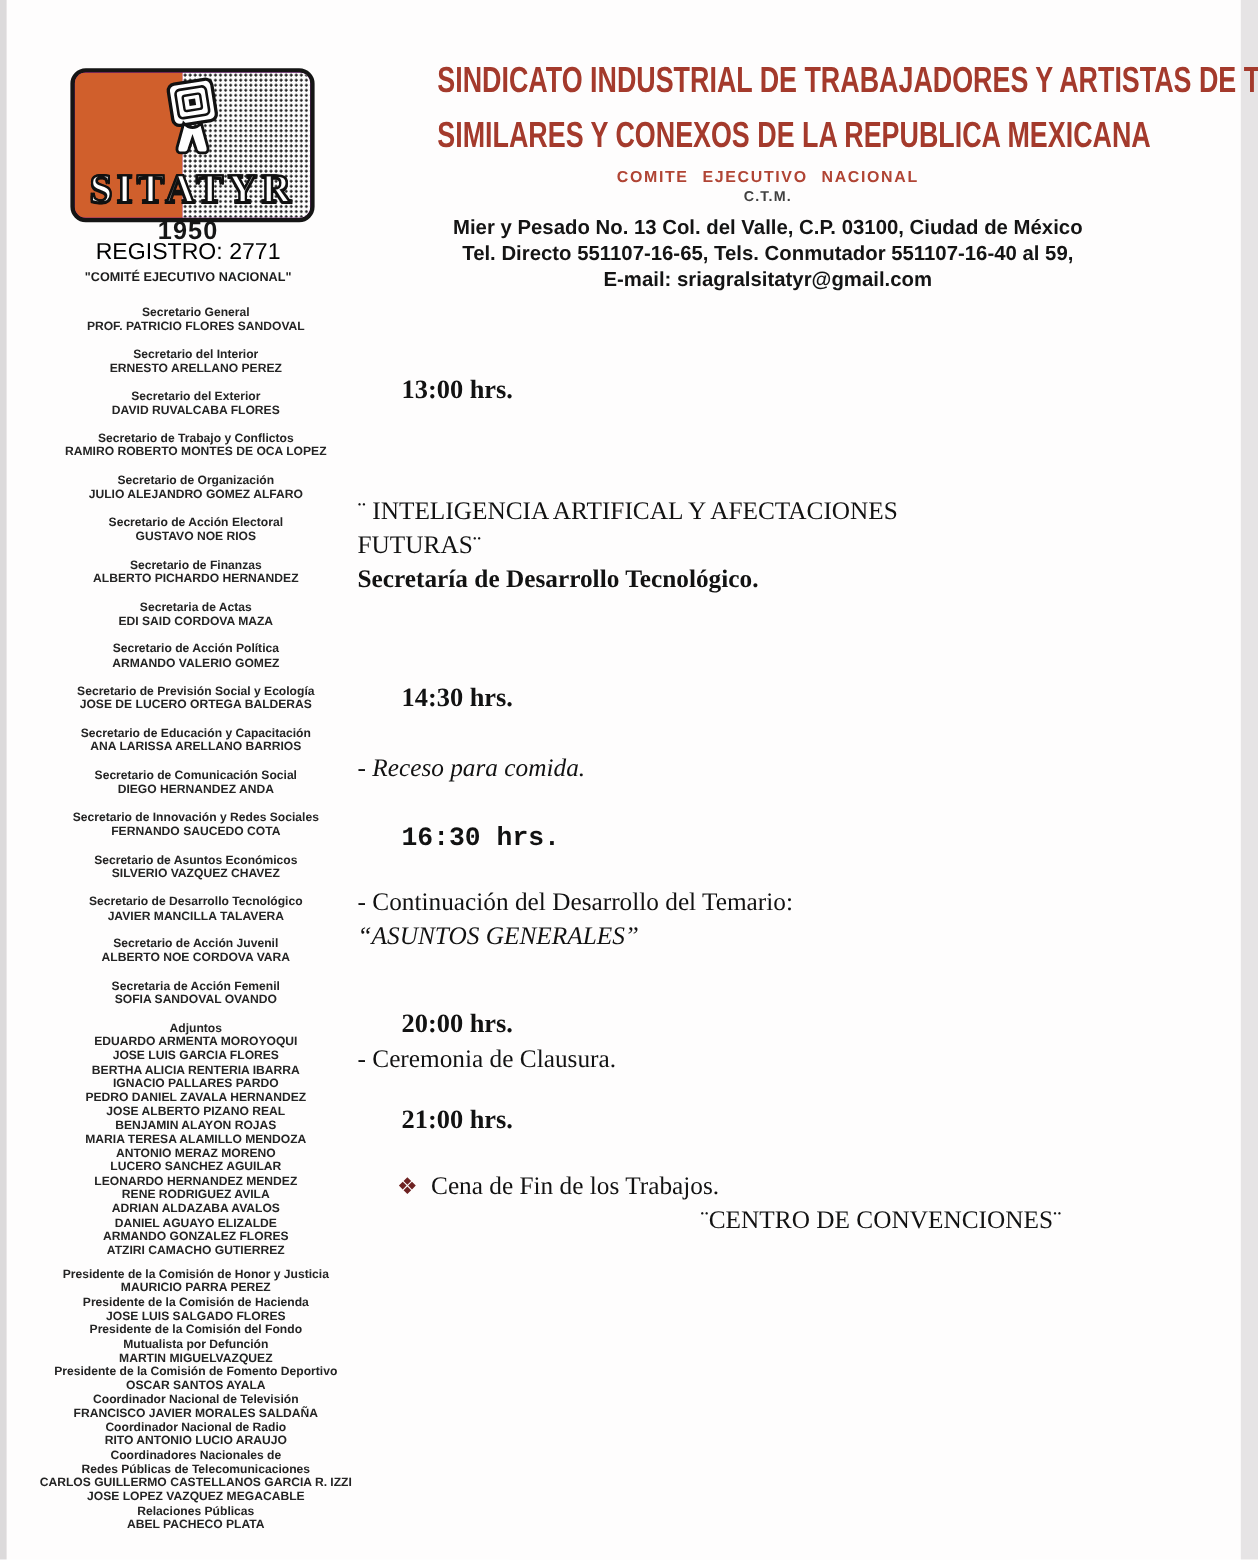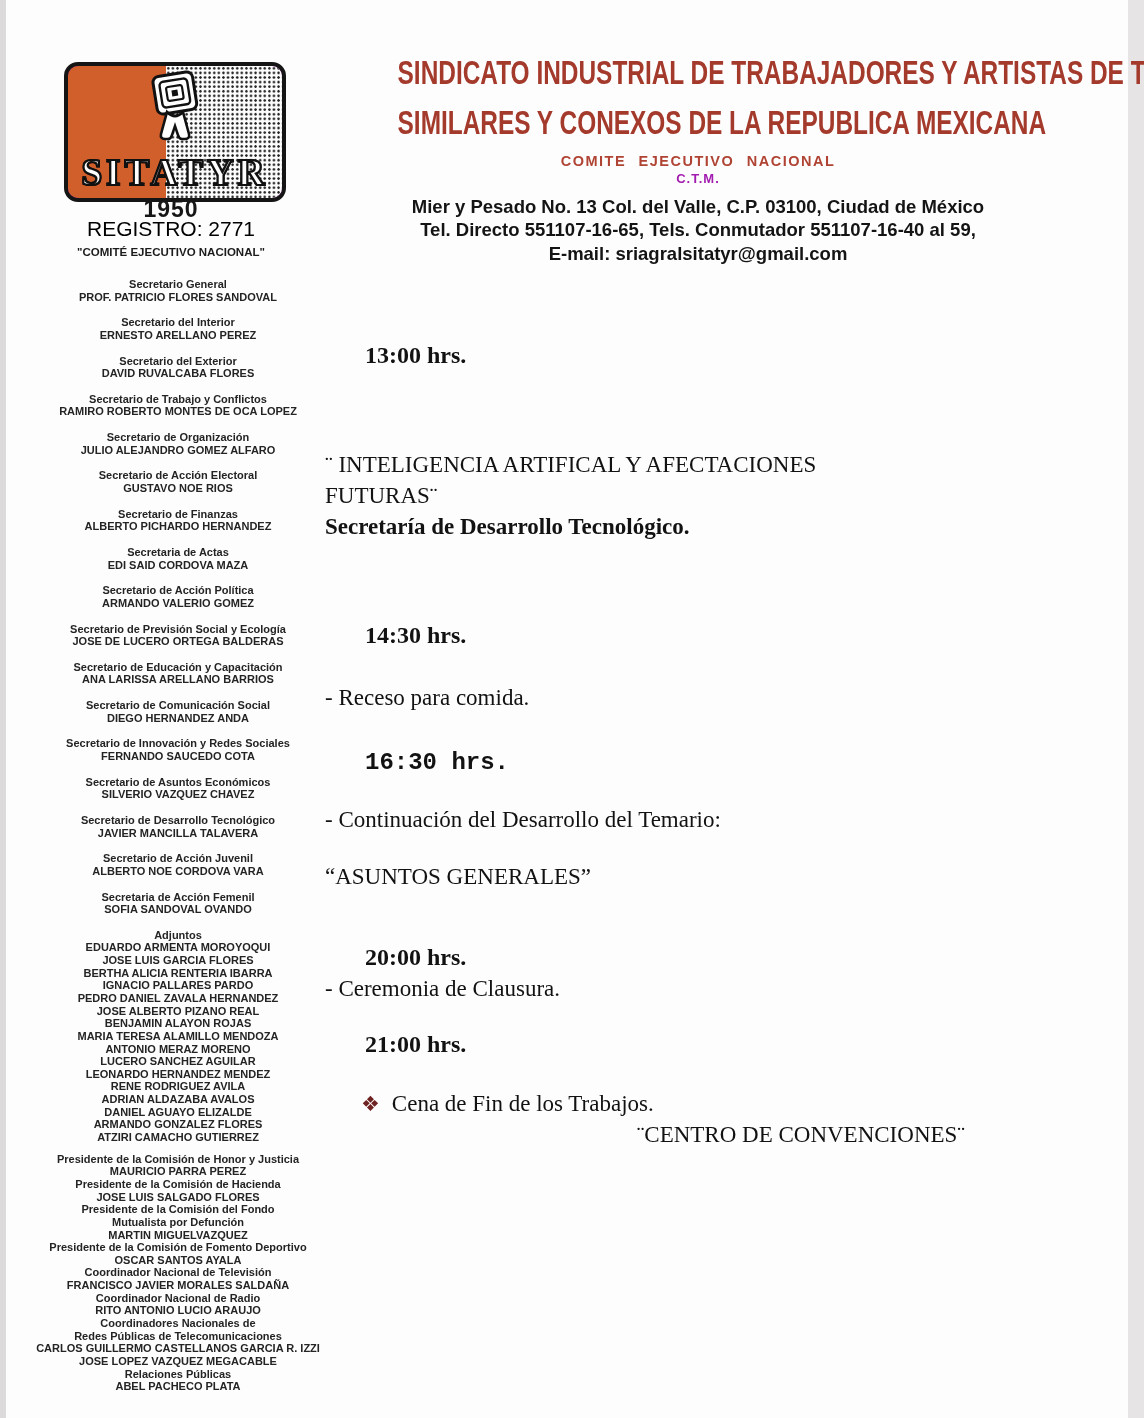--- a/index.html
+++ b/index.html
@@ -26,21 +26,21 @@
              font-size:21px;color:#000000;}
   .logo-comite{position:absolute;left:40px;top:246px;width:262px;text-align:center;
              font-weight:bold;font-size:11.5px;color:#1c1c1c;}
 
   
   .header{position:absolute;left:292px;top:56px;width:812px;text-align:center;}
   .h-title{display:block;font-weight:bold;font-size:33px;line-height:1.0;color:#a43a2c;
            transform:scaleX(0.74);transform-origin:50% 50%;white-space:nowrap;letter-spacing:0px;}
   .h-title2{margin-top:17px;}
   .h-sub1{margin-top:14px;font-weight:bold;font-size:14.5px;letter-spacing:1.5px;word-spacing:7px;color:#b04434;}
-  .h-sub2{margin-top:2px;font-weight:bold;font-size:13px;letter-spacing:1px;color:#a21caf;}
+  .h-sub2{margin-top:2px;font-weight:bold;font-size:13px;letter-spacing:1px;color:#404040;}
   .h-addr{margin-top:9px;font-weight:bold;font-size:18.5px;line-height:1.27;color:#141414;}
 
   
   .sidebar{position:absolute;left:28px;top:278px;width:300px;text-align:center;
            font-size:11px;font-weight:bold;line-height:1.15;color:#242424;}
   .side-entry{margin-bottom:13px;}
   .side-title{}
   .side-name{}
   .adjuntos{margin-top:0px;}
   .committee{margin-top:9px;}
@@ -208,24 +208,24 @@
   </div>
 
   <div class="agenda">
       <div class="ag-time" style="margin-top: 0px;">13:00 hrs.</div>
       <div style="margin-top: 78px;">
         <div class="ag-para">¨ INTELIGENCIA ARTIFICAL Y AFECTACIONES</div>
         <div class="ag-para">FUTURAS¨</div>
       </div>
       <div class="ag-para-bold" style="margin-top: 0px;">Secretaría de Desarrollo Tecnológico.</div>
       <div class="ag-time" style="margin-top: 78px;">14:30 hrs.</div>
-      <div class="ag-para" style="margin-top: 30px;">- Receso para comida.</div>
+      <div class="ag-para" style="margin-top: 30px; font-style: italic;">- Receso para comida.</div>
       <div class="ag-time" style="margin-top: 34px; font-family: Liberation Mono, monospace;">16:30 hrs.</div>
       <div class="ag-para" style="margin-top: 26px;">- Continuación del Desarrollo del Temario:</div>
-      <div class="ag-para" style="margin-top: 26px;">“ASUNTOS GENERALES”</div>
+      <div class="ag-para" style=" font-style: italic;">“ASUNTOS GENERALES”</div>
       <div class="ag-time" style="margin-top: 50px;">20:00 hrs.</div>
       <div class="ag-para" style="margin-top: 0px;">- Ceremonia de Clausura.</div>
       <div class="ag-time" style="margin-top: 25px;">21:00 hrs.</div>
       <div style="margin-top: 28px;">
         <div class="ag-bullet"><span class="diamond">❖</span><span>Cena de Fin de los Trabajos.</span></div>
         <div class="ag-sub">¨CENTRO DE CONVENCIONES¨</div>
       </div>
     </div>
 </div>
 

